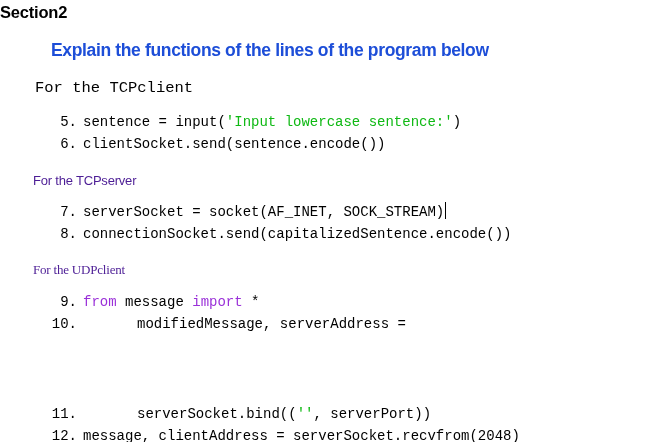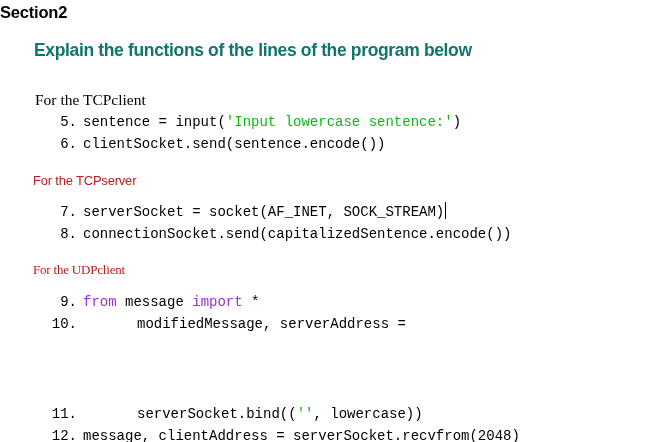--- a/index.html
+++ b/index.html
@@ -35,50 +35,49 @@
     font-weight: bold;
     font-size: 16.5px;
     letter-spacing: -0.2px;
     line-height: 20px;
     color: #000000;
   }
 
   
   .prompt-heading {
     position: absolute;
-    left: 34px;
+    left: 51px;
     top: 39px;
     font-family: "Liberation Sans", sans-serif;
     font-weight: bold;
     font-size: 17.5px;
     letter-spacing: -0.35px;
     line-height: 23px;
-    color: #0f766e;
+    color: #1d4ed8;
     white-space: nowrap;
   }
 
   
   .label-mono {
     position: absolute;
     left: 35px;
-    font-family: Liberation Serif, serif;
+    font-family: Liberation Mono, monospace;
     font-size: 15.5px;
     line-height: 22px;
     color: #000000;
     white-space: pre;
-    margin-top: 12px;
   }
   .label-sans {
     position: absolute;
     left: 33px;
     font-family: "Liberation Sans", sans-serif;
     font-size: 13px;
     letter-spacing: -0.2px;
     line-height: 18px;
-    color: #b91c1c;
+    color: #4c1d95;
     white-space: pre;
   }
 
   
   .code-block {
     position: absolute;
     left: 35px;
     width: 634px;
     font-family: "Liberation Mono", "DejaVu Sans Mono", monospace;
     font-size: 14px;
@@ -162,18 +161,18 @@
 
     <span class="code-line"><span class="ln">9.</span><span class="kw">from</span><span> message </span><span class="kw">import</span><span> *</span></span>
 
     <span class="code-line"><span class="ln">10.</span><span class="cont"></span><span>modifiedMessage, serverAddress =</span></span>
 
   </div>
 
 
   <div class="code-block" id="code-udp-server">
 
-    <span class="code-line"><span class="ln">11.</span><span class="cont"></span><span>serverSocket.bind((</span><span class="str">''</span><span>, lowercase))</span></span>
+    <span class="code-line"><span class="ln">11.</span><span class="cont"></span><span>serverSocket.bind((</span><span class="str">''</span><span>, serverPort))</span></span>
 
     <span class="code-line"><span class="ln">12.</span><span>message, clientAddress = serverSocket.recvfrom(2048)</span></span>
   </div>
 
 </div>
 
 </body></html>

